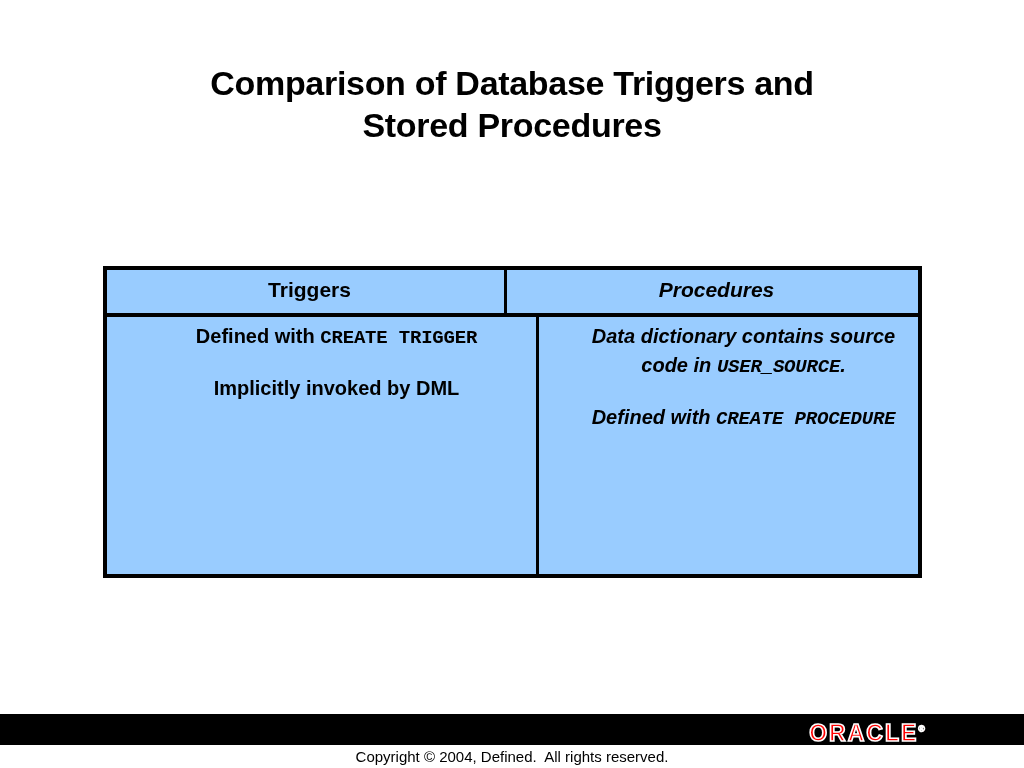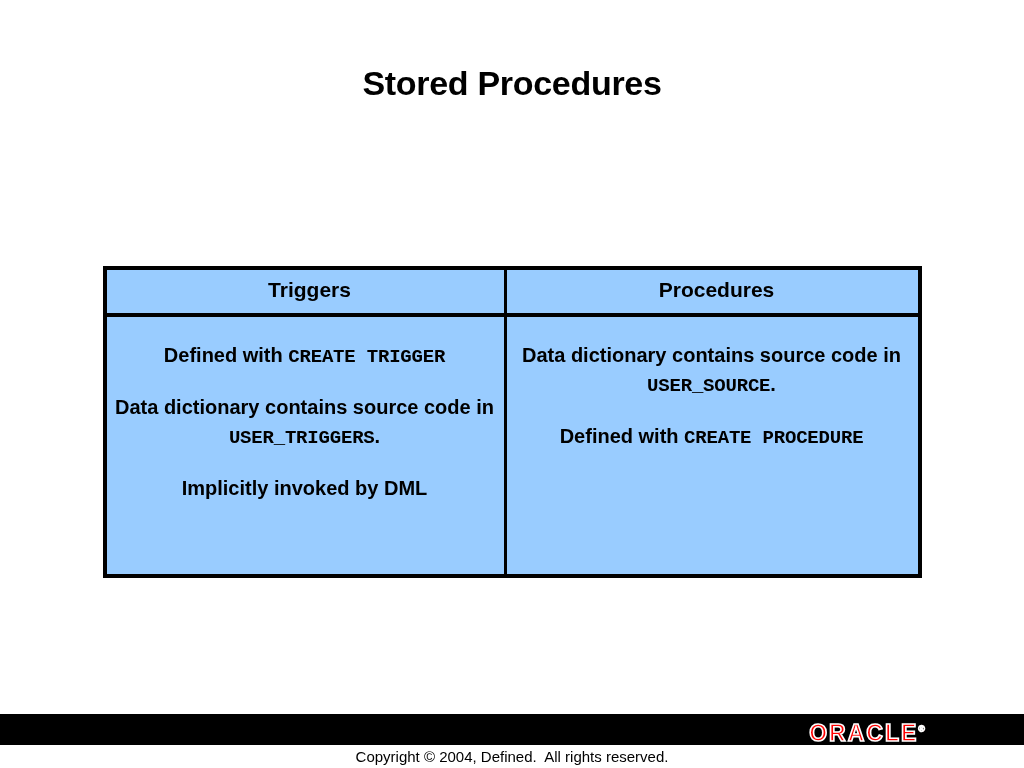--- a/index.html
+++ b/index.html
@@ -64,31 +64,33 @@
   }
   .col-left {
     width: 400px;
     box-sizing: border-box;
     border-right: 3px solid #000000;
     flex: 0 0 auto;
   }
   .col-right {
     flex: 1 1 auto;
     box-sizing: border-box;
+    font-style: italic;
   }
   .header-cell {
     padding: 7px 0 0 8px;
     font-size: 21px;
     font-weight: bold;
     color: #000000;
     line-height: 26px;
   }
   .body-cell {
-    padding: 24px 10px 0 8px;
+    padding: 5px 10px 0 8px;
     box-sizing: border-box;
+    margin-left: 32px;
   }
   .cell-para {
     font-size: 20px;
     font-weight: bold;
     color: #000000;
     line-height: 29px;
     margin: 0 0 21px 0;
   }
   .cell-para:last-child {
     margin-bottom: 0;
@@ -143,36 +145,36 @@
     text-align: center;
     font-size: 15px;
     color: #000000;
     white-space: pre;
   }
 </style>
 </head>
 <body>
 
 <div class="slide-title">
+  <span class="title-line">Comparison of Database Triggers and</span>
   <span class="title-line">Stored Procedures</span>
 </div>
 
 <div class="compare-table">
   <div class="table-inner">
 
     <div class="header-row">
       <div class="col-left header-cell">Triggers</div>
       <div class="col-right header-cell">Procedures</div>
     </div>
 
     <div class="body-row">
 
       <div class="col-left body-cell">
         <p class="cell-para"><span>Defined with </span><span class="code">CREATE TRIGGER</span></p>
-        <p class="cell-para"><span>Data dictionary contains source code in </span><span class="code">USER_TRIGGERS</span><span>.</span></p>
         <p class="cell-para">Implicitly invoked by DML</p>
       </div>
 
       <div class="col-right body-cell">
         <p class="cell-para"><span>Data dictionary contains source code in </span><span class="code">USER_SOURCE</span><span>.</span></p>
         <p class="cell-para"><span>Defined with </span><span class="code">CREATE PROCEDURE</span></p>
       </div>
 
     </div>
   </div>

